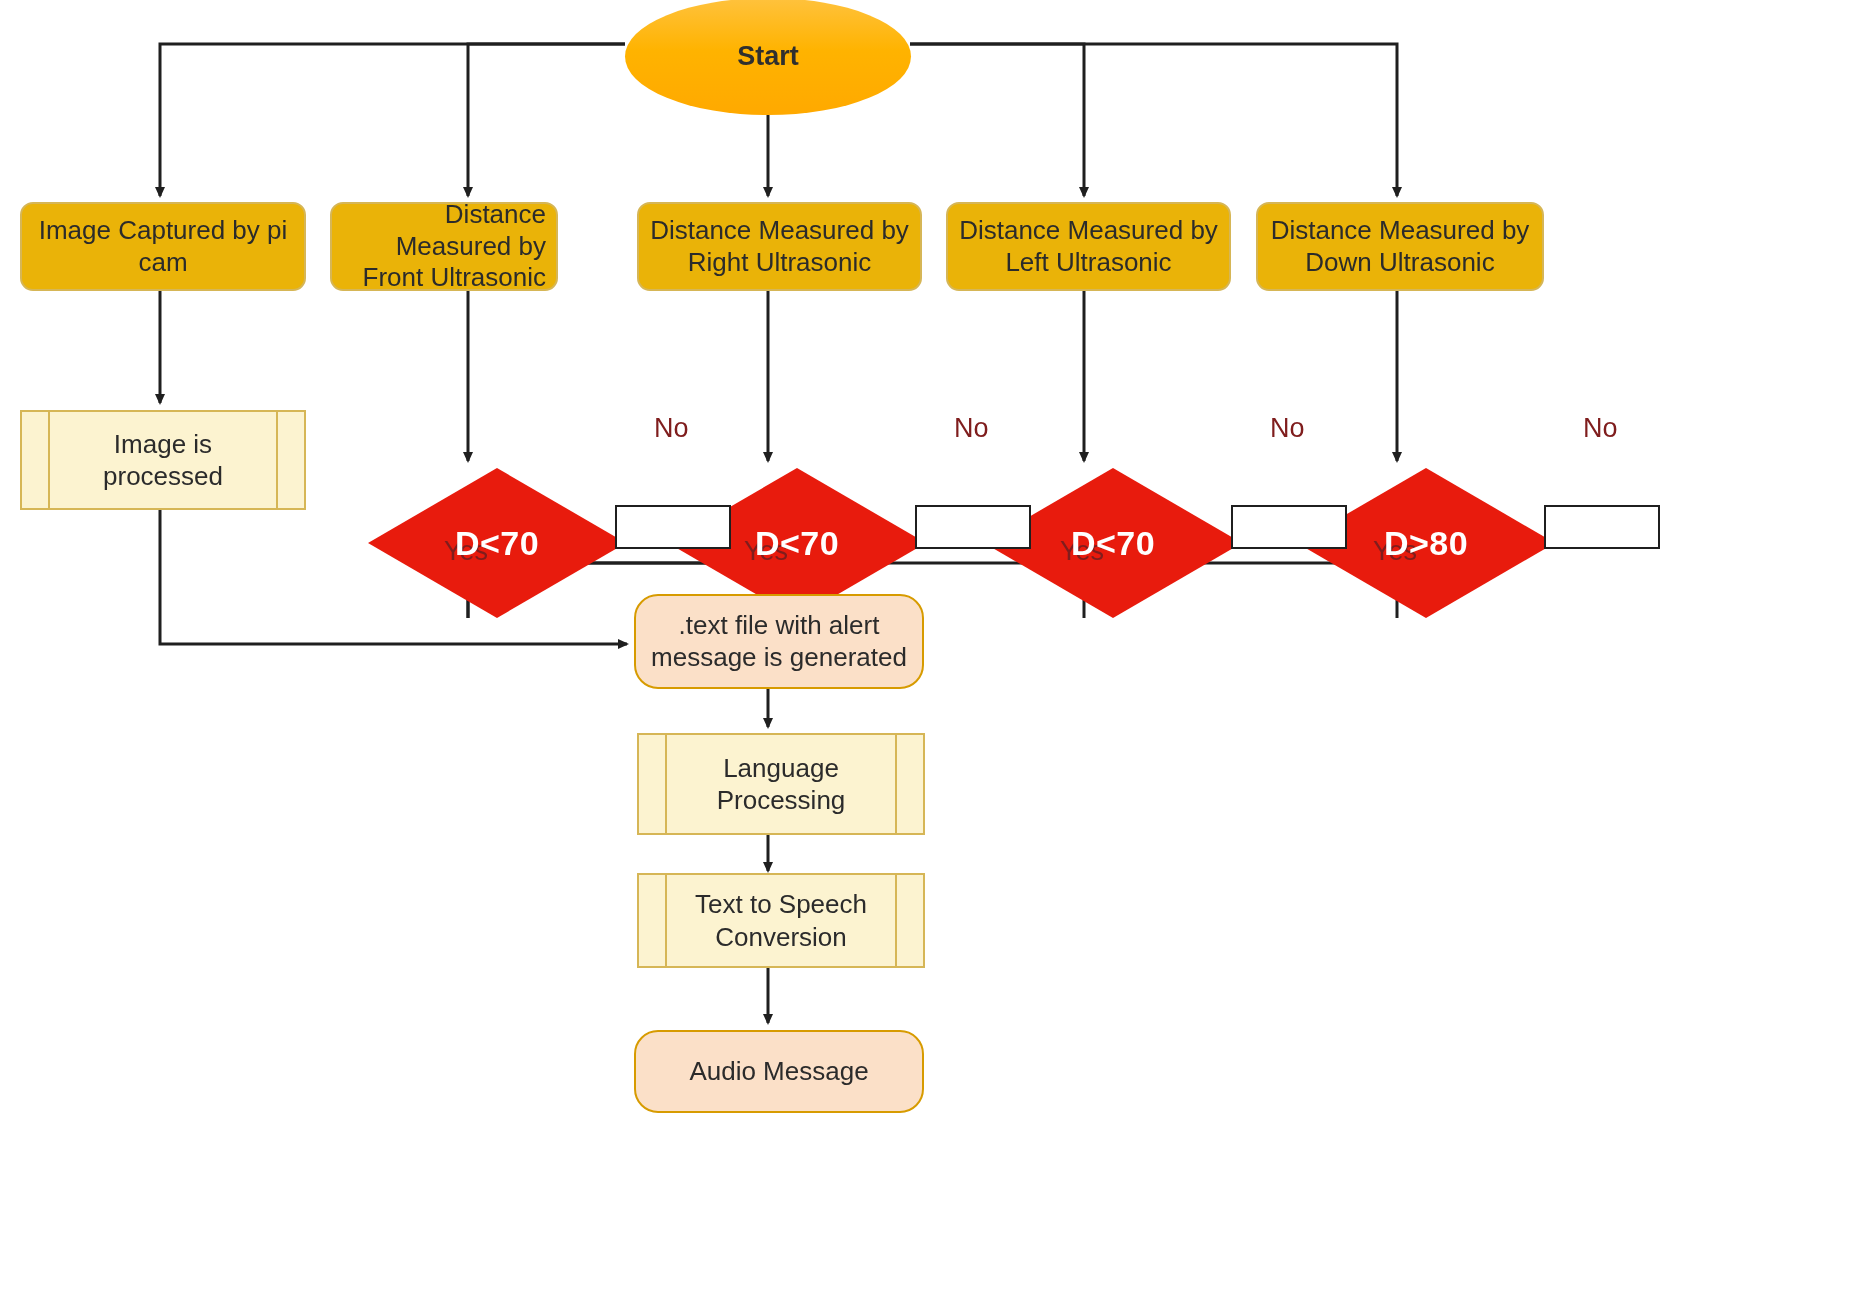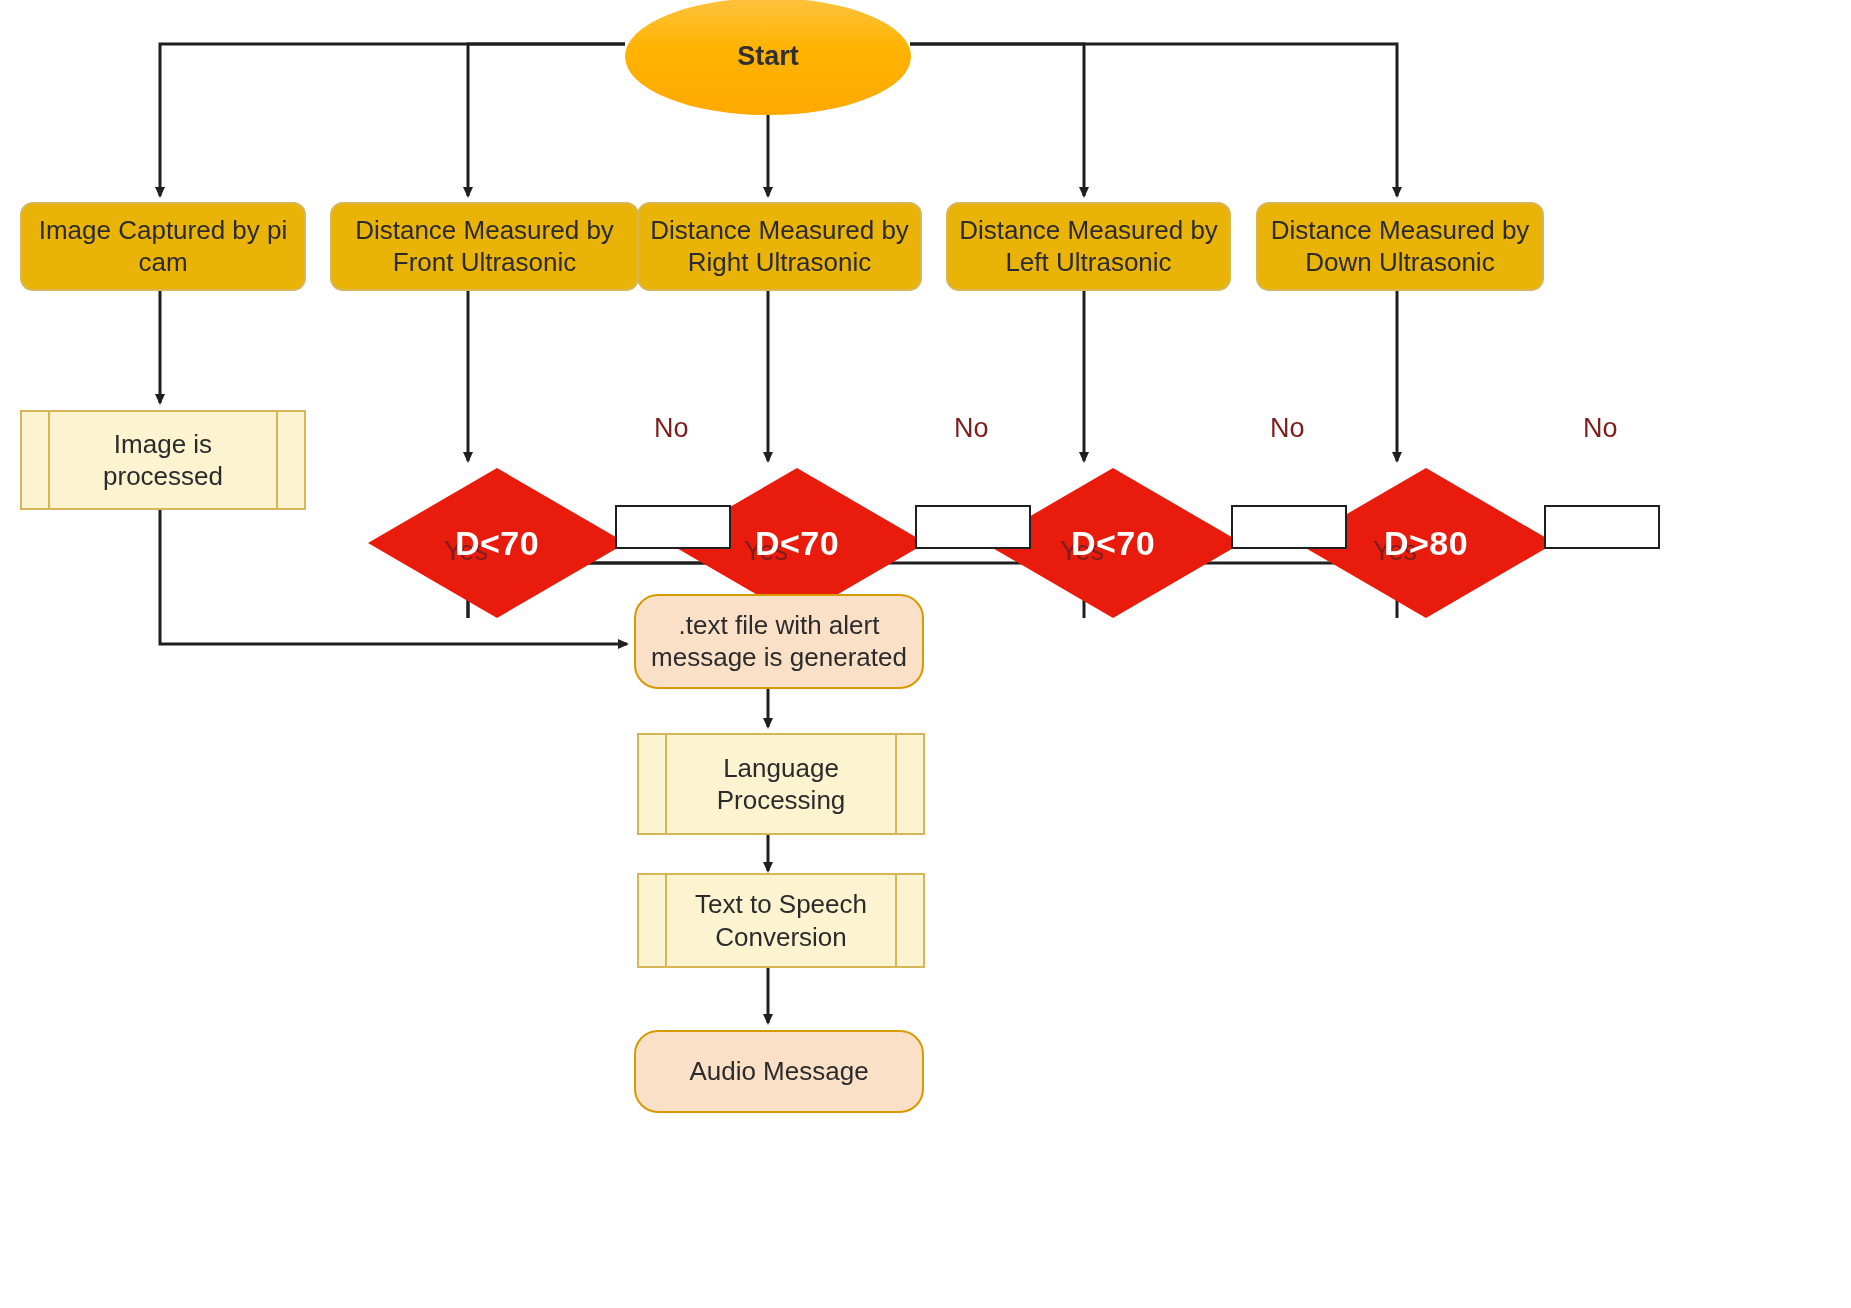--- a/index.html
+++ b/index.html
@@ -113,21 +113,21 @@
   </svg>
 
   <div class="node terminator" style="left:625px;top:-2px;width:286px;height:117px;">
     <span>Start</span>
   </div>
 
   <div class="node process" style="left:20px;top:202px;width:286px;height:89px;">
     <span>Image Captured by pi cam</span>
   </div>
 
-  <div class="node process" style="left:330px;top:202px;width:309px;height:89px;">
+  <div class="node process" style="left:330px;top:202px;width:228px;height:89px;text-align:right;">
     <span>Distance Measured by Front Ultrasonic</span>
   </div>
 
   <div class="node process" style="left:637px;top:202px;width:285px;height:89px;">
     <span>Distance Measured by Right Ultrasonic</span>
   </div>
 
   <div class="node process" style="left:946px;top:202px;width:285px;height:89px;text-align:center;">
     <span>Distance Measured by Left Ultrasonic</span>
   </div>

